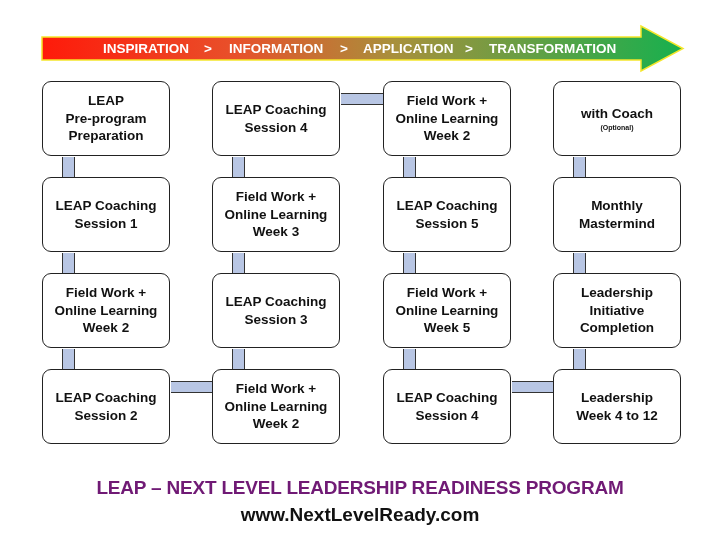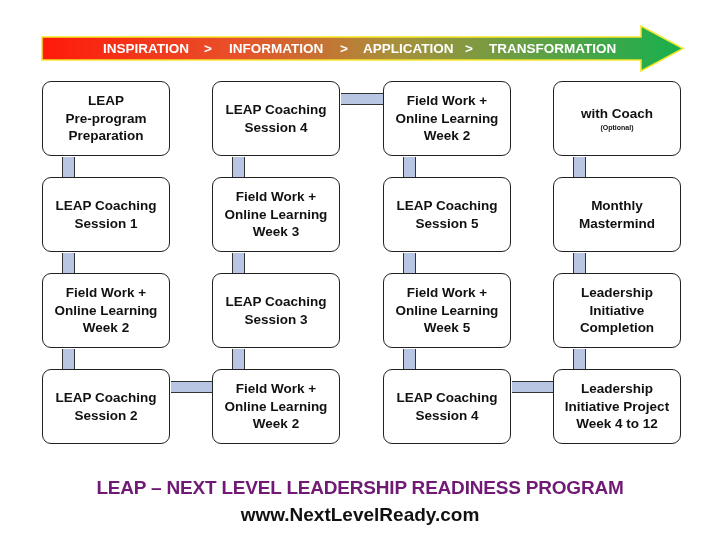--- a/index.html
+++ b/index.html
@@ -122,18 +122,17 @@
   <div>Monthly</div>
   <div>Mastermind</div>
 </div>
 <div class="box" style="left:553px;top:273px">
   <div>Leadership</div>
   <div>Initiative</div>
   <div>Completion</div>
 </div>
 <div class="box" style="left:553px;top:369px">
   <div>Leadership</div>
-  <div>Initiative Project</div>
   <div>Week 4 to 12</div>
 </div>
 
 <div class="footer-title">LEAP – NEXT LEVEL LEADERSHIP READINESS PROGRAM</div>
 <div class="footer-url">www.NextLevelReady.com</div>
 
 </body></html>

